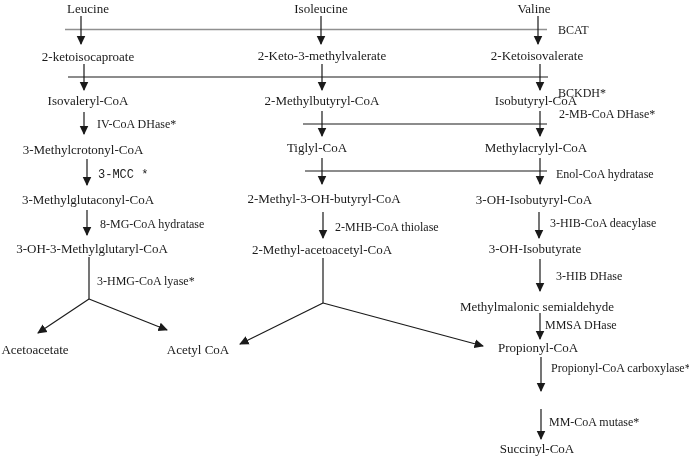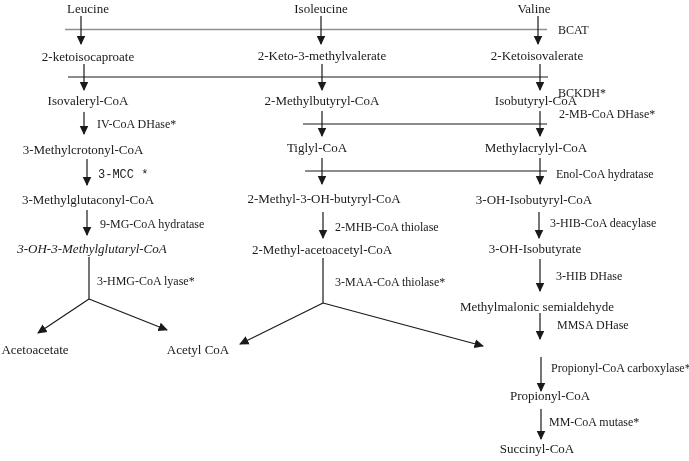--- a/index.html
+++ b/index.html
@@ -94,40 +94,39 @@
   <div class="met" style="left:536px;top:101px;">Isobutyryl-CoA</div>
 
   <div class="met" style="left:83px;top:150px;">3-Methylcrotonyl-CoA</div>
   <div class="met" style="left:317px;top:148px;">Tiglyl-CoA</div>
   <div class="met" style="left:536px;top:148px;">Methylacrylyl-CoA</div>
 
   <div class="met" style="left:88px;top:200px;">3-Methylglutaconyl-CoA</div>
   <div class="met" style="left:324px;top:199px;">2-Methyl-3-OH-butyryl-CoA</div>
   <div class="met" style="left:534px;top:200px;">3-OH-Isobutyryl-CoA</div>
 
-  <div class="met" style="left:92px;top:249px;font-style:italic;">3-OH-3-Methylglutaryl-CoA</div>
+  <div class="met" style="left:92px;top:249px;">3-OH-3-Methylglutaryl-CoA</div>
   <div class="met" style="left:322px;top:250px;">2-Methyl-acetoacetyl-CoA</div>
   <div class="met" style="left:535px;top:249px;">3-OH-Isobutyrate</div>
 
   <div class="met" style="left:537px;top:307px;">Methylmalonic semialdehyde</div>
-  <div class="met" style="left:550px;top:348px;margin-top:48px;">Propionyl-CoA</div>
+  <div class="met" style="left:538px;top:348px;">Propionyl-CoA</div>
   <div class="met" style="left:537px;top:449px;">Succinyl-CoA</div>
 
   <div class="met" style="left:35px;top:350px;">Acetoacetate</div>
   <div class="met" style="left:198px;top:350px;">Acetyl CoA</div>
 
   <div class="enz" style="left:558px;top:30px;">BCAT</div>
   <div class="enz" style="left:558px;top:77px;margin-top:16px;">BCKDH*</div>
   <div class="enz" style="left:97px;top:124px;">IV-CoA DHase*</div>
   <div class="enz" style="left:559px;top:114px;">2-MB-CoA DHase*</div>
   <div class="enz" style="left:98px;top:175px;font-family:Liberation Mono, monospace;">3-MCC *</div>
   <div class="enz" style="left:556px;top:174px;">Enol-CoA hydratase</div>
-  <div class="enz" style="left:100px;top:224px;">9-MG-CoA hydratase</div>
+  <div class="enz" style="left:100px;top:224px;">8-MG-CoA hydratase</div>
   <div class="enz" style="left:335px;top:227px;">2-MHB-CoA thiolase</div>
   <div class="enz" style="left:550px;top:223px;">3-HIB-CoA deacylase</div>
   <div class="enz" style="left:97px;top:281px;">3-HMG-CoA lyase*</div>
-  <div class="enz" style="left:335px;top:282px;">3-MAA-CoA thiolase*</div>
   <div class="enz" style="left:556px;top:276px;">3-HIB DHase</div>
-  <div class="enz" style="left:545px;top:325px;margin-left:12px;">MMSA DHase</div>
+  <div class="enz" style="left:545px;top:325px;">MMSA DHase</div>
   <div class="enz" style="left:551px;top:368px;">Propionyl-CoA carboxylase*</div>
   <div class="enz" style="left:549px;top:422px;">MM-CoA mutase*</div>
 
 </div>
 
 </body></html>

